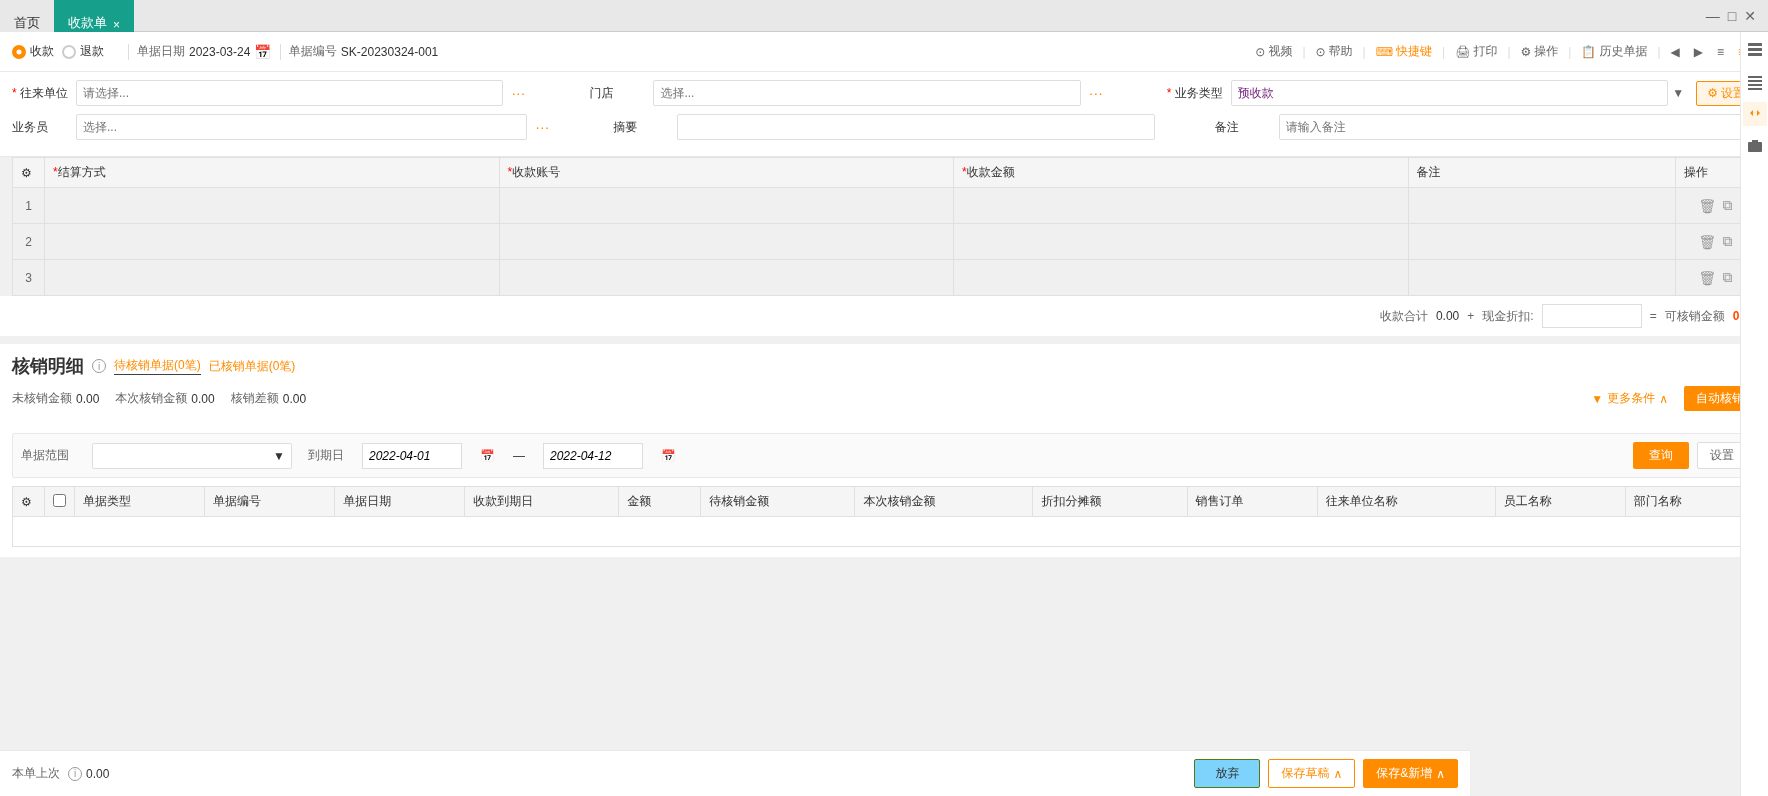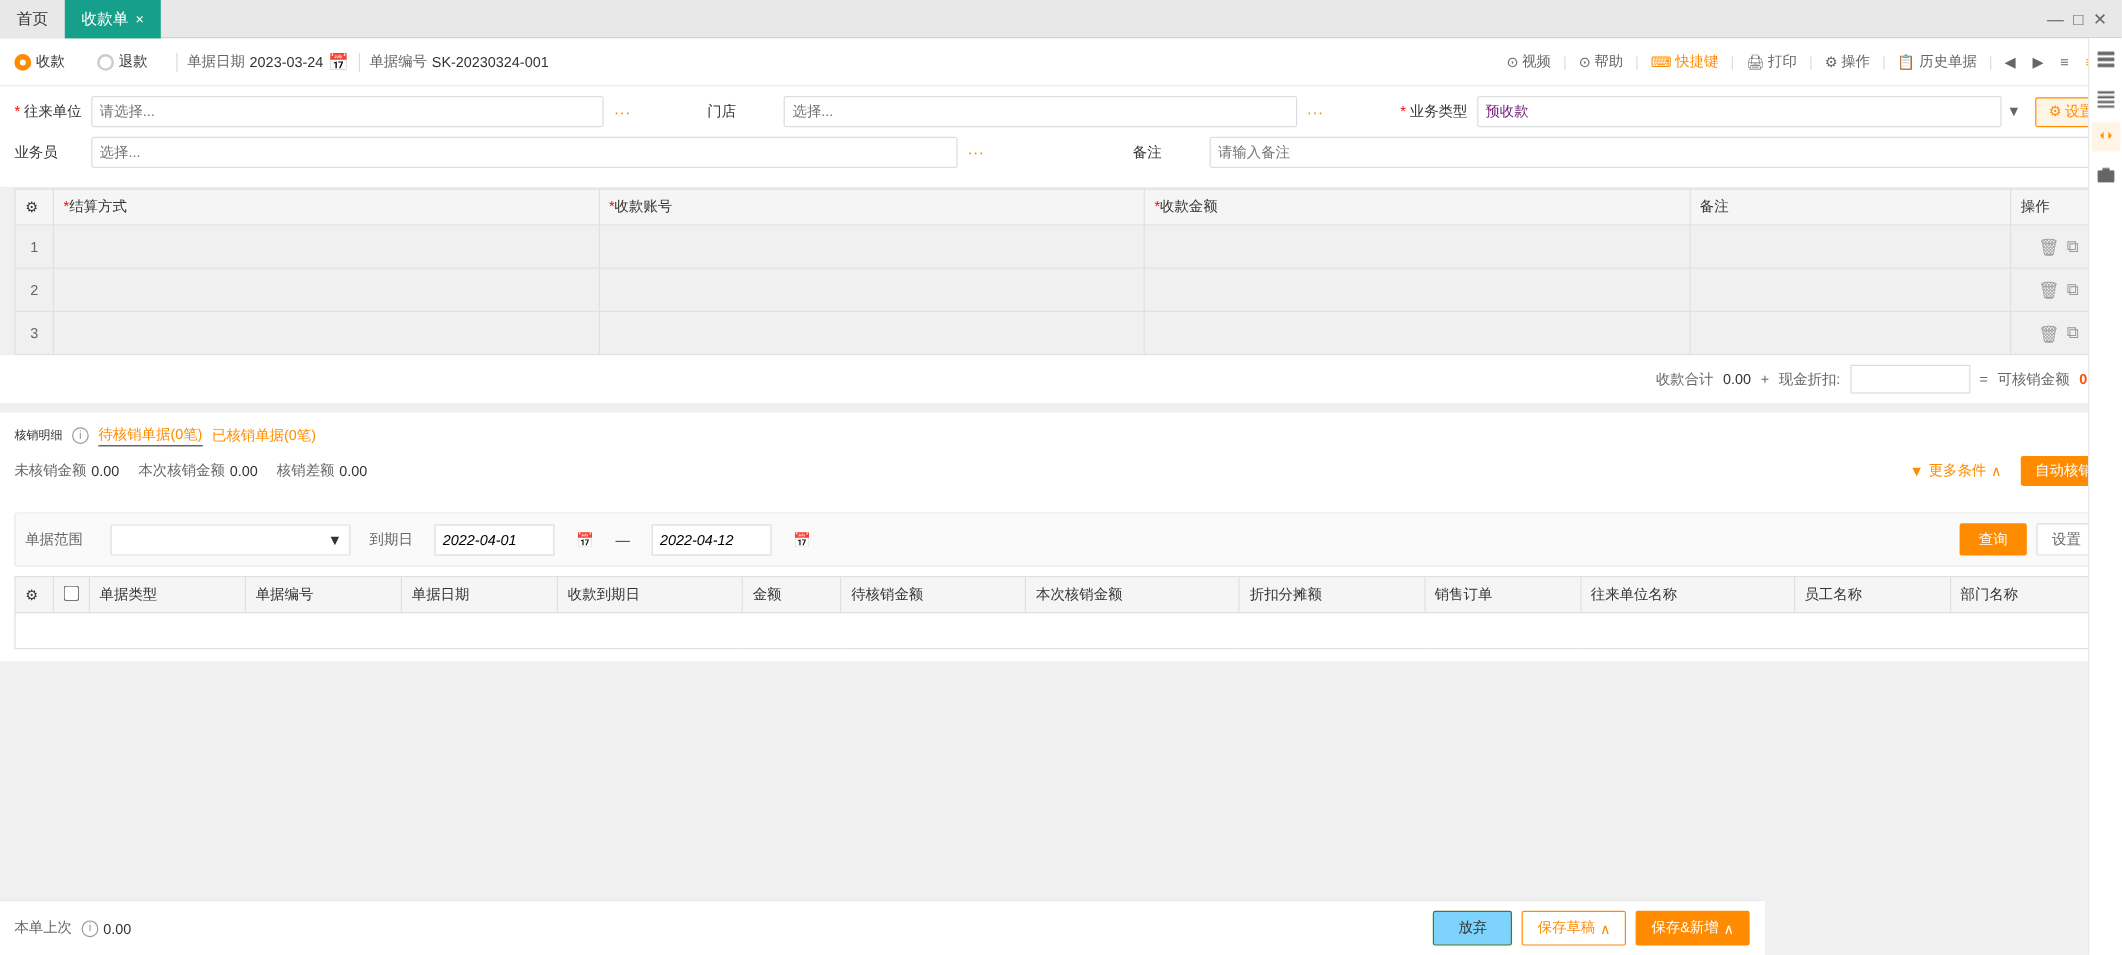--- a/index.html
+++ b/index.html
@@ -1,29 +1,29 @@
 <!DOCTYPE html>
 <html><head>
   <meta charset="utf-8">
   <style>
     * { box-sizing: border-box; margin: 0; padding: 0; }
     body { font-family: 'Microsoft YaHei', Arial, sans-serif; font-size: 12px; background: #f0f0f0; color: #333; width: 1768px; min-height: 796px; overflow: hidden; }
 
     
     .tab-bar { display: flex; align-items: center; background: #e8e8e8; height: 32px; border-bottom: 1px solid #ccc; }
-    .tab-item { padding: 0 14px; height: 32px; display: flex; align-items: center; cursor: pointer; font-size: 13px; }
+    .tab-item { padding: 0 14px; height: 32px; display: flex; align-items: flex-end; cursor: pointer; font-size: 13px; }
     .tab-item.home { background: #e8e8e8; color: #333; }
     .tab-item.active { background: #16a08b; color: #fff; }
     .tab-close { margin-left: 6px; font-size: 12px; cursor: pointer; }
     .tab-bar-right { margin-left: auto; display: flex; align-items: center; gap: 8px; padding-right: 12px; }
     .tab-bar-right span { font-size: 14px; cursor: pointer; color: #666; }
 
     
     .top-toolbar { display: flex; align-items: center; padding: 6px 12px; border-bottom: 1px solid #e8e8e8; background: #fff; height: 40px; }
-    .radio-group { display: flex; align-items: flex-end; gap: 27px; margin-right: 16px; }
+    .radio-group { display: flex; align-items: flex-end; gap: 8px; margin-right: 16px; }
     .radio-item { display: flex; align-items: center; gap: 4px; cursor: pointer; }
     .radio-dot { width: 14px; height: 14px; border-radius: 50%; border: 2px solid #ccc; display: inline-block; }
     .radio-dot.checked { border-color: #ff8c00; background: #ff8c00; position: relative; }
     .radio-dot.checked::after { content: ''; width: 5px; height: 5px; border-radius: 50%; background: #fff; position: absolute; top: 50%; left: 50%; transform: translate(-50%,-50%); }
     .toolbar-item { display: flex; align-items: center; gap: 4px; color: #333; font-size: 12px; }
     .toolbar-label { color: #666; }
     .toolbar-value { color: #333; font-weight: 500; }
     .toolbar-icon { color: #f90; cursor: pointer; font-size: 14px; }
     .divider { width: 1px; height: 16px; background: #ddd; margin: 0 8px; }
     .toolbar-actions { margin-left: auto; display: flex; align-items: center; gap: 6px; }
@@ -59,21 +59,21 @@
     .summary-value.highlight { color: #ff4d00; font-weight: bold; }
     .summary-input { height: 24px; border: 1px solid #ddd; width: 100px; padding: 0 4px; font-size: 12px; }
     .eq-sign { color: #666; }
 
     
     .section-divider { height: 8px; background: #f0f0f0; }
 
     
     .nuclear-section { background: #fff; padding: 10px 12px; }
     .section-header { display: flex; align-items: center; gap: 8px; margin-bottom: 8px; }
-    .section-title { font-size: 10px; font-weight: normal; color: #333; }
+    .section-title { font-size: 18px; font-weight: bold; color: #333; }
     .info-icon { width: 14px; height: 14px; border-radius: 50%; border: 1px solid #999; display: inline-flex; align-items: center; justify-content: center; font-size: 10px; color: #999; cursor: pointer; }
     .tab-link { color: #ff8c00; cursor: pointer; font-size: 12px; }
     .tab-link.active { color: #ff8c00; border-bottom: 1px solid #404040; }
 
     
     .stats-row { display: flex; align-items: center; gap: 16px; margin-bottom: 22px; font-size: 12px; }
     .stat-item { display: flex; align-items: center; gap: 4px; }
     .stat-label { color: #666; }
     .stat-value { color: #333; }
     .filter-btn { margin-left: auto; display: flex; align-items: center; gap: 4px; color: #ff8c00; cursor: pointer; font-size: 12px; }
@@ -236,20 +236,24 @@
     </button>
   </div>
 
   <div class="form-row">
     <div class="form-field" style="flex:2">
       <span class="field-label">业务员</span>
       <input type="text" class="field-input" placeholder="选择..." style="">
       <span class="more-btn">···</span>
     </div>
     <div style="width:60px"></div>
+    <div class="form-field" style="flex:2">
+      <span class="field-label">摘要</span>
+      <input type="text" class="field-input" style="">
+    </div>
     <div style="width:60px"></div>
     <div class="form-field" style="flex:2">
       <span class="field-label">备注</span>
       <input type="text" class="field-input" placeholder="请输入备注" style="">
     </div>
   </div>
 </div>
 
 <div class="table-area">
   <table class="data-table">

